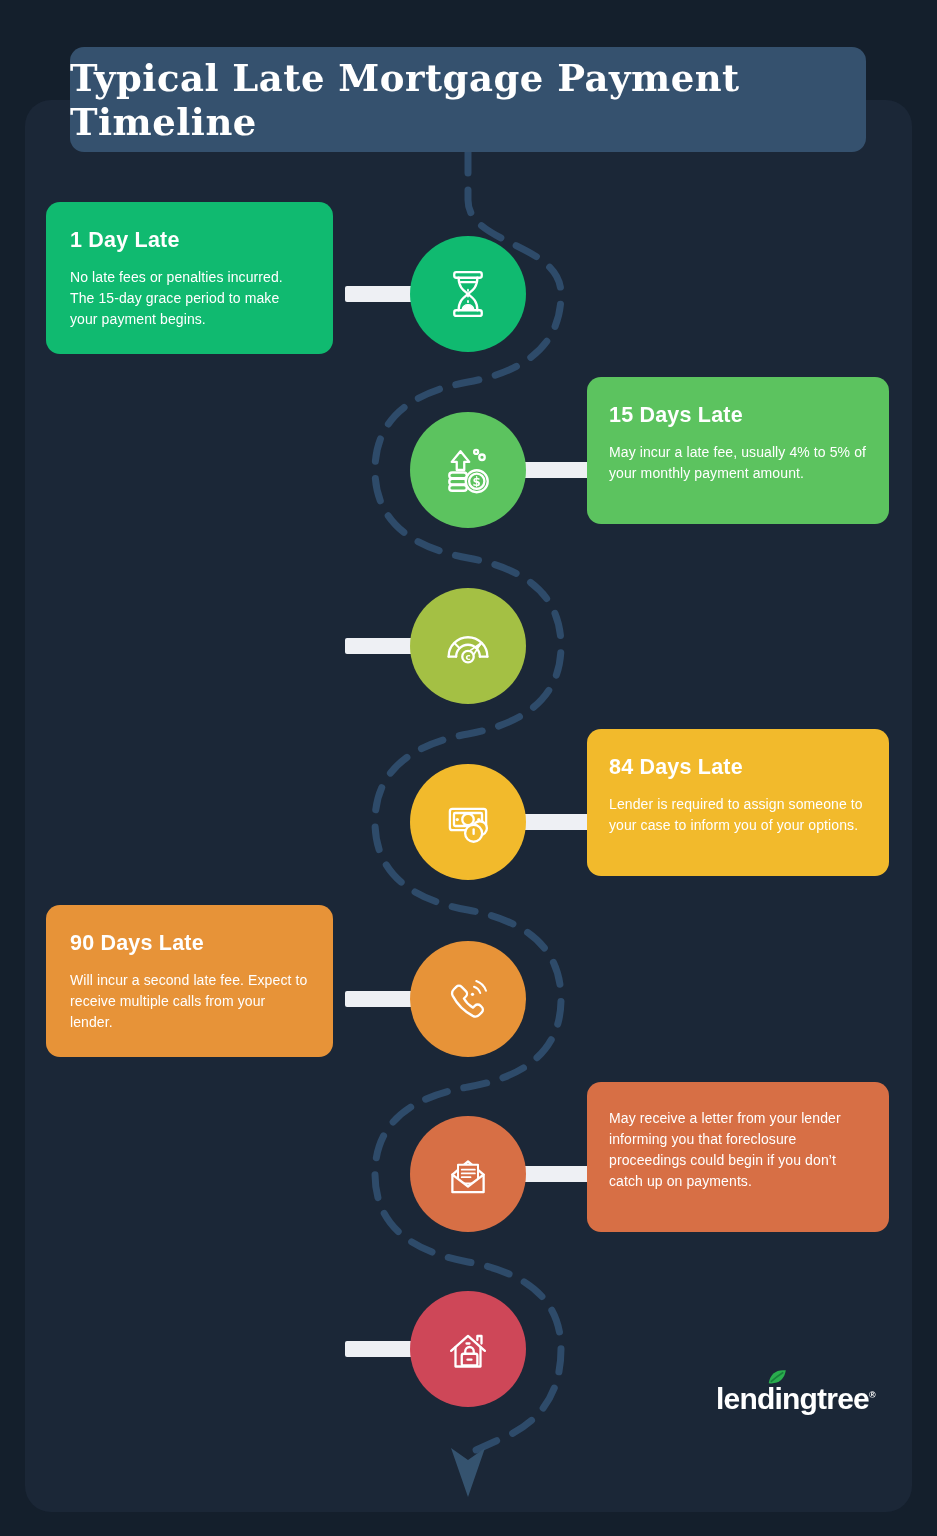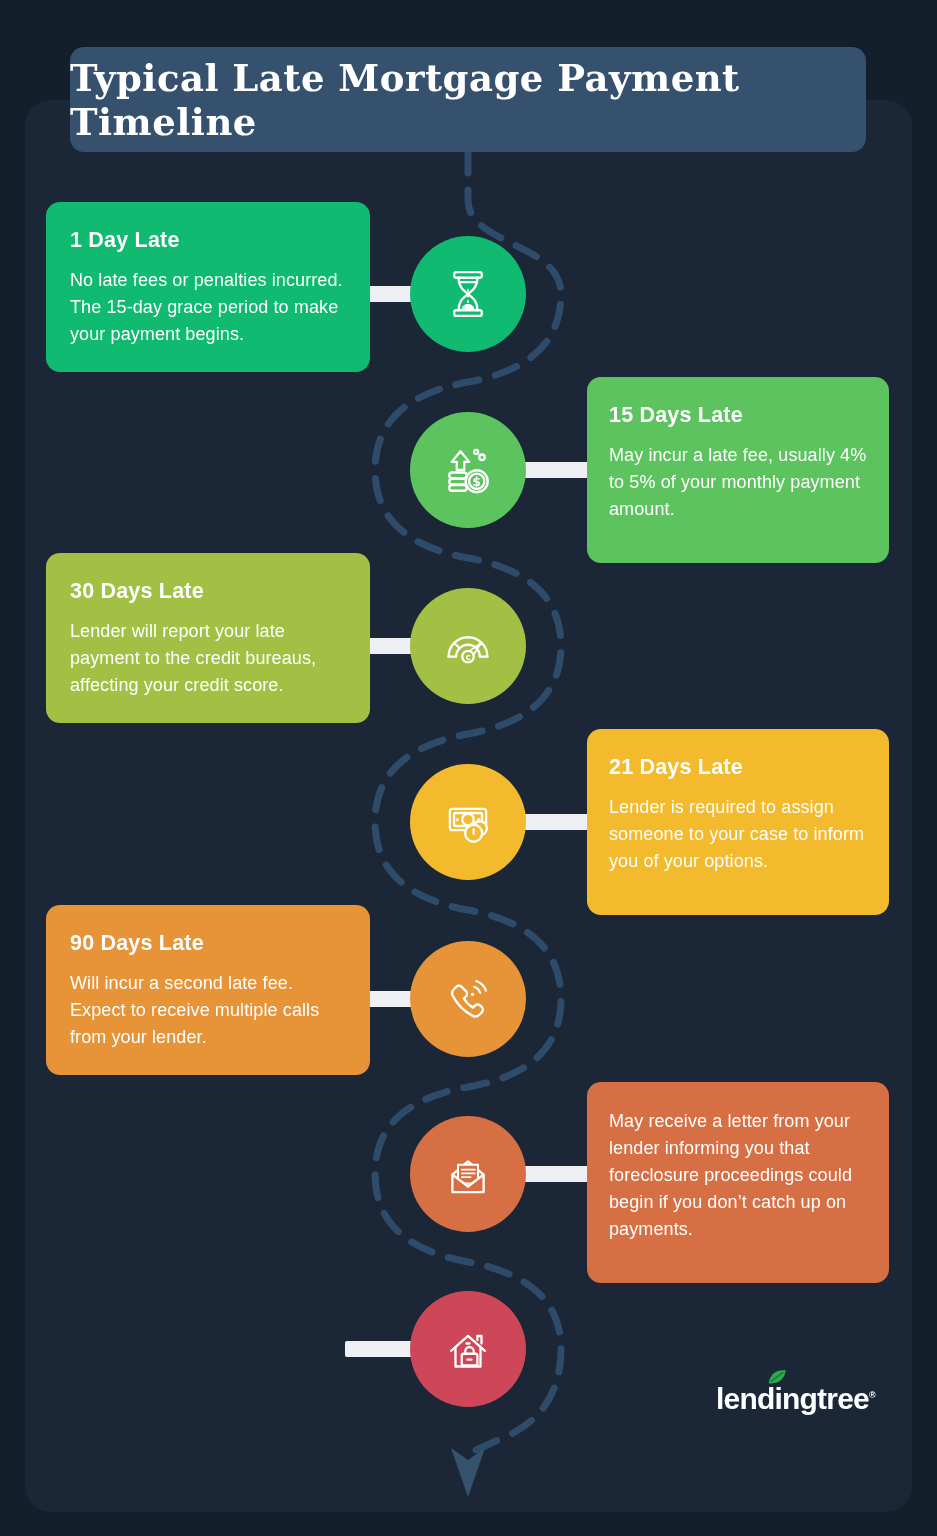--- a/index.html
+++ b/index.html
@@ -8,26 +8,26 @@
   .panel{position:absolute;left:25px;top:100px;width:887px;height:1412px;
          background:#1b2737;border-radius:26px;z-index:0;}
   .banner{position:absolute;left:70px;top:47px;width:796px;height:105px;background:#35516e;
           border-radius:14px;display:flex;align-items:center;z-index:6;}
   .banner h1{margin:0;font-family:"DejaVu Serif","Liberation Serif",serif;font-weight:bold;
              font-size:37px;color:#ffffff;letter-spacing:.5px;}
   .roadsvg{position:absolute;left:0;top:0;z-index:1;}
   .connector{position:absolute;height:16px;background:#eef0f4;z-index:2;border-radius:2px;}
   .circle{position:absolute;left:410px;width:116px;height:116px;border-radius:50%;
           background:var(--cc);display:flex;align-items:center;justify-content:center;z-index:3;}
-  .card{position:absolute;width:324px;box-sizing:border-box;padding:26px 24px 24px 24px;
+  .card{position:absolute;width:287px;box-sizing:border-box;padding:26px 24px 24px 24px;
         border-radius:14px;background:var(--cc);color:#fff;z-index:4;}
   .card.right{left:587px;width:302px;padding:26px 22px 40px 22px;}
   .card.left{left:46px;}
   .card h3{margin:0 0 14px 0;font-size:21.5px;font-weight:bold;letter-spacing:.2px;}
-  .card p{margin:0;font-size:18px;line-height:1.5;letter-spacing:.1px;}
+  .card p{margin:0;font-size:14px;line-height:1.5;letter-spacing:.1px;}
   .icon{width:60px;height:60px;}
   .icon *{vector-effect:non-scaling-stroke;}
   .logo{position:absolute;left:716px;top:1382px;z-index:6;color:#fff;font-weight:bold;
         font-size:30px;letter-spacing:-0.8px;white-space:nowrap;}
   .logo .iwrap{position:relative;display:inline-block;}
   .logo .leaf{position:absolute;left:-8px;top:-16px;}
   .logo sup{font-size:9px;vertical-align:super;}
   
   #card0{top:202px}#card1{top:377px}#card2{top:553px}#card3{top:729px}
   #card4{top:905px}#card5{top:1082px}#card6{top:1257px}
@@ -151,26 +151,22 @@
   </div>
 
   <div id="card0" class="card left" style="--cc: #10ba70;">
     <h3>1 Day Late</h3>
     <p>No late fees or penalties incurred. The 15-day grace period to make your payment begins.</p>
   </div>
   <div id="card1" class="card right" style="--cc: #5cc35f;">
     <h3>15 Days Late</h3>
     <p>May incur a late fee, usually 4% to 5% of your monthly payment amount.</p>
   </div>
-  <div id="card2" class="card left" style="--cc: #a4c044;">
-    <h3>30 Days Late</h3>
-    <p>Lender will report your late payment to the credit bureaus, affecting your credit score.</p>
-  </div>
   <div id="card3" class="card right" style="--cc: #f2ba2c;">
-    <h3>21 Days Late</h3>
+    <h3>84 Days Late</h3>
     <p>Lender is required to assign someone to your case to inform you of your options.</p>
   </div>
   <div id="card4" class="card left" style="--cc: #e79338;">
     <h3>90 Days Late</h3>
     <p>Will incur a second late fee. Expect to receive multiple calls from your lender.</p>
   </div>
   <div id="card5" class="card right" style="--cc: #d76f45;">
     <p>May receive a letter from your lender informing you that foreclosure proceedings could begin if you don’t catch up on payments.</p>
   </div>
 

